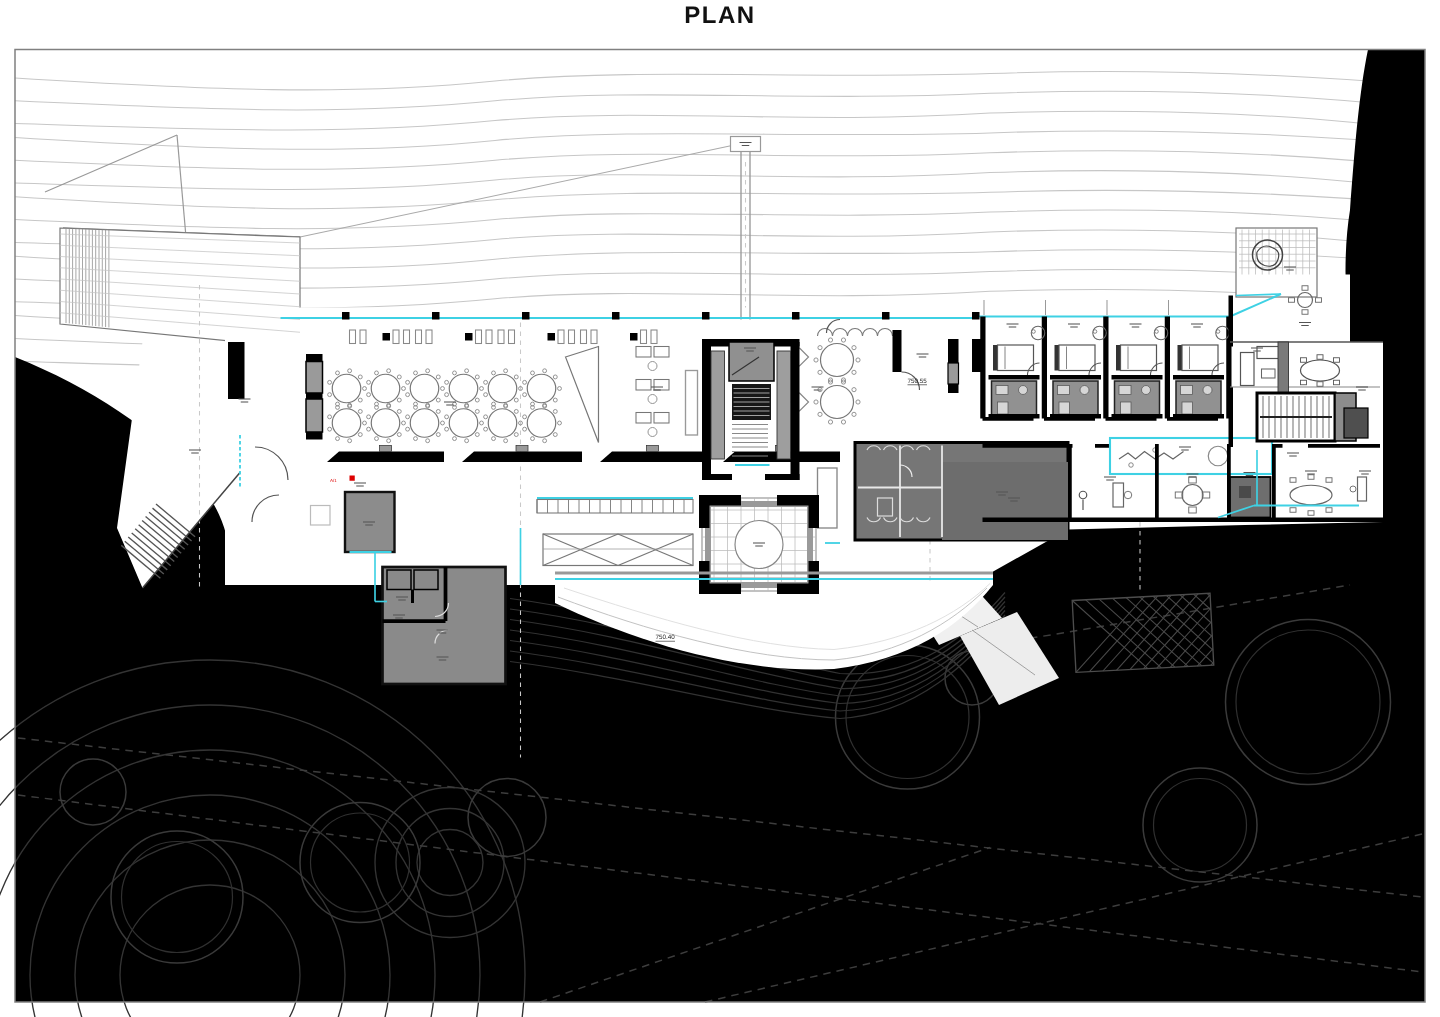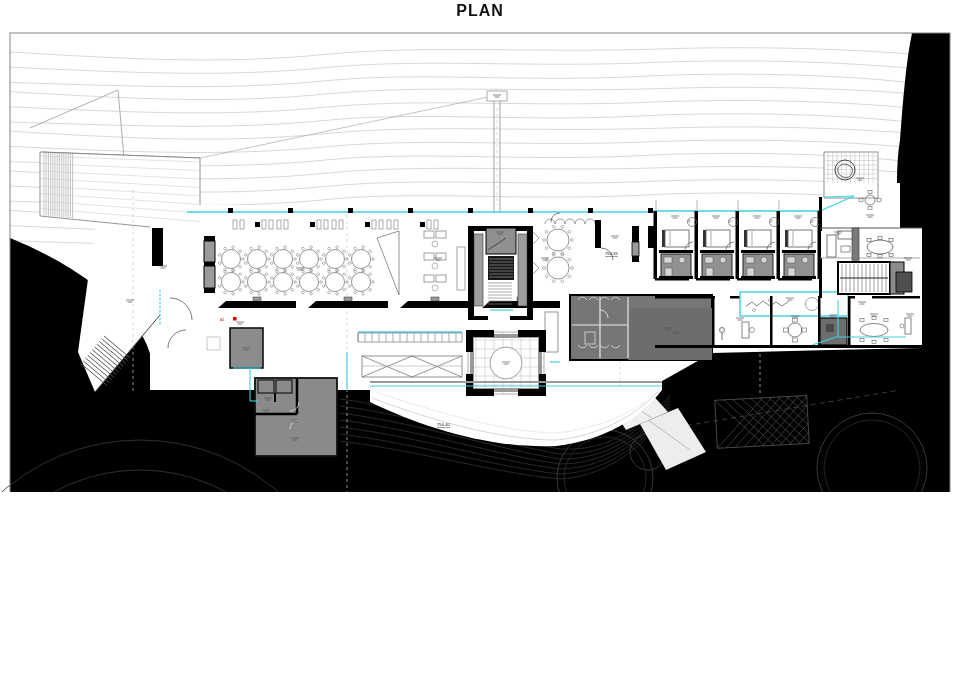--- a/index.html
+++ b/index.html
@@ -1,16 +1,16 @@
 <!DOCTYPE html>
 <html><head>
 <meta charset="utf-8">
 <style>
   html,body{margin:0;padding:0;background:#ffffff;}
-  .sheet{position:relative;width:960px;height:492px;background:#fff;overflow:hidden;
+  .sheet{position:relative;width:960px;height:678px;background:#fff;overflow:hidden;
          font-family:"Liberation Sans", sans-serif;}
   .sheet h1{position:absolute;top:2px;left:0;width:100%;text-align:center;margin:0;
             font-size:16px;font-weight:bold;letter-spacing:1px;color:#111;}
   svg{position:absolute;top:0;left:0;}
   text{font-family:"Liberation Sans", sans-serif;}
 </style>
 </head>
 <body>
 
 <div class="sheet">

